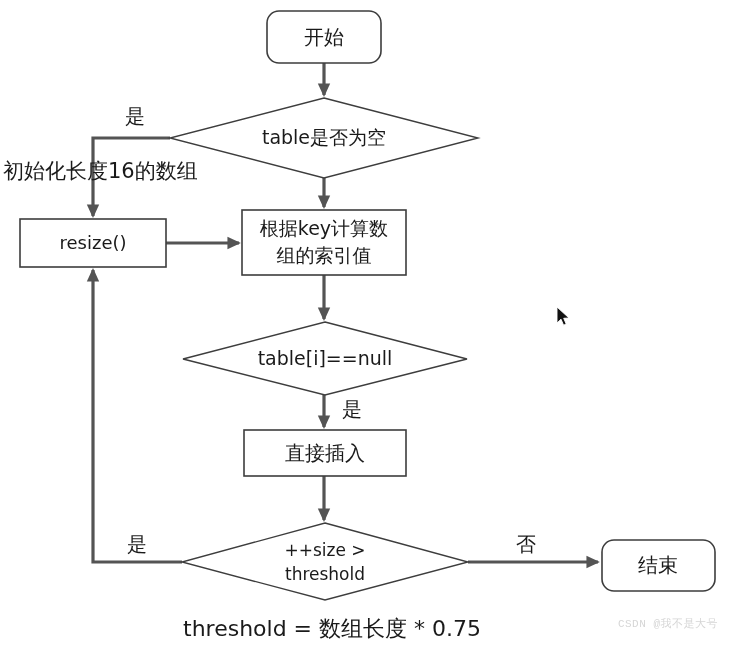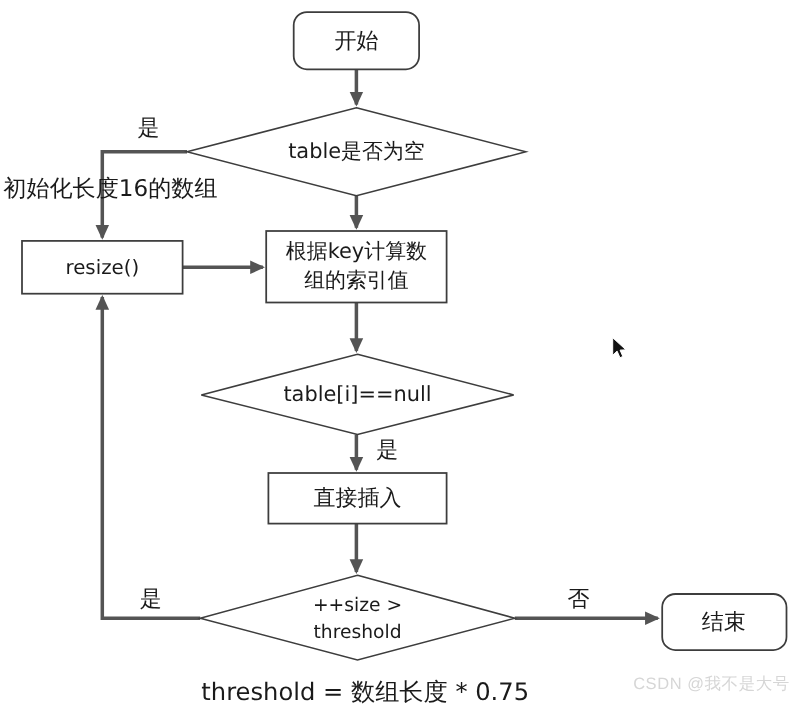--- a/index.html
+++ b/index.html
@@ -66,22 +66,22 @@
   .conn {
     fill: none;
     stroke: #545454;
     stroke-width: 3.2;
   }
   .arrowfill { fill: #545454; }
   .watermark {
     position: absolute;
     right: 12px;
     bottom: 12px;
-    font-family: Liberation Sans, sans-serif;
-    font-size: 15px;
+    font-family: Liberation Mono, monospace;
+    font-size: 11px;
     color: #d6d6d6;
     letter-spacing: 0.5px;
     user-select: none;
   }
   .cursor {
     position: absolute;
     width: 16px;
     height: 22px;
   }
 </style>

